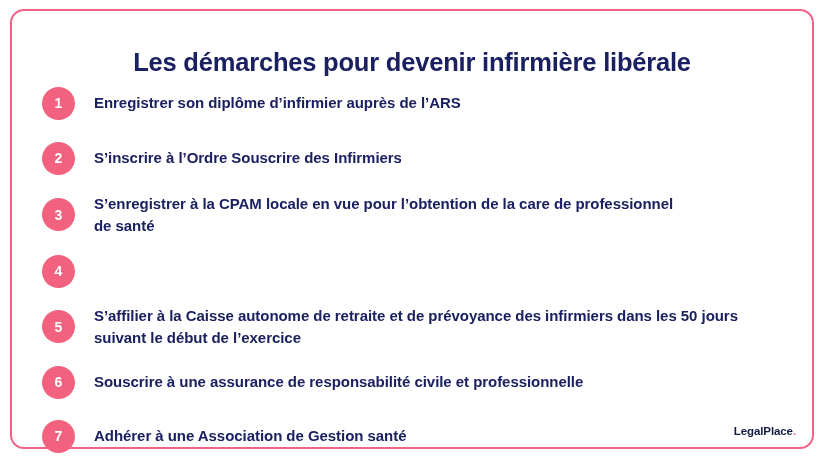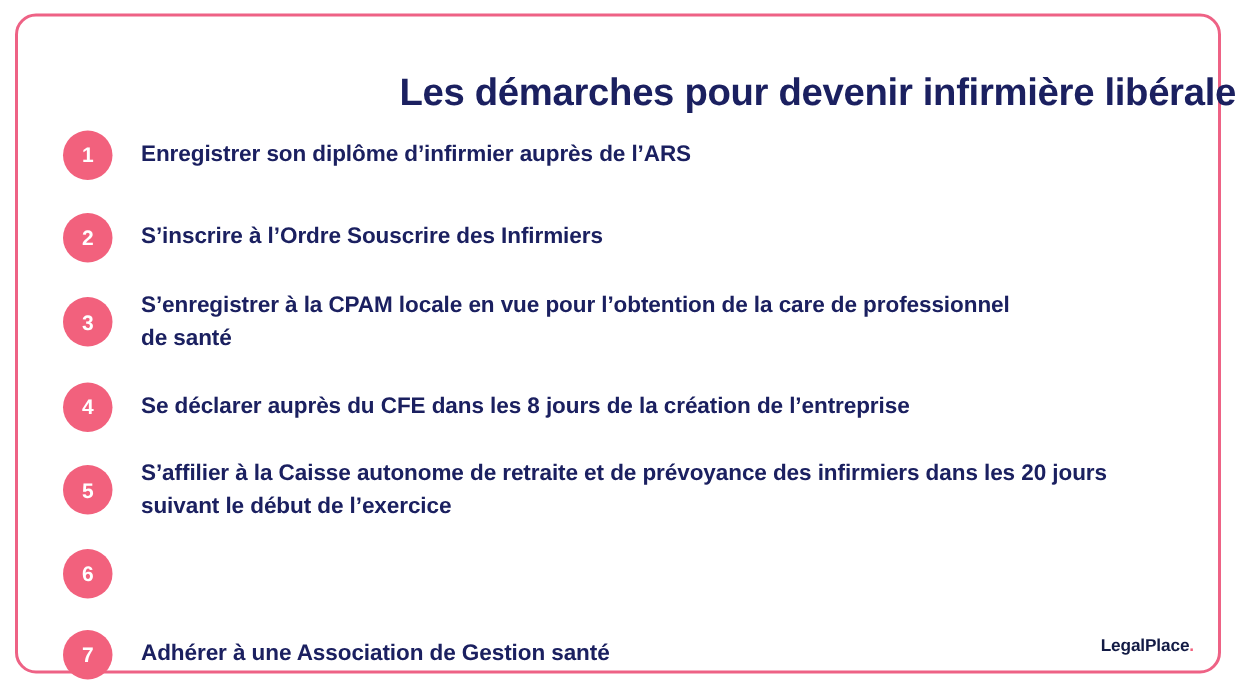--- a/index.html
+++ b/index.html
@@ -34,21 +34,21 @@
     border-radius: 14px;
     box-sizing: border-box;
     pointer-events: none;
   }
 
   #title {
     position: absolute;
     left: 0;
     top: 29px;
     width: 824px;
-    text-align: right;
+    text-align: center;
     color: #1b2060;
     font-size: 25.5px;
     font-weight: bold;
     letter-spacing: -0.2px;
     line-height: 32px;
     white-space: nowrap;
   }
 
   #steps {
     position: absolute;
@@ -145,34 +145,34 @@
       <div class="badge">
         <span>3</span>
       </div>
       <div class="step-text">S’enregistrer à la CPAM locale en vue pour l’obtention de la care de professionnel de santé</div>
     </div>
 
     <div class="step s4">
       <div class="badge">
         <span>4</span>
       </div>
-      <div class="step-text">Se déclarer auprès du CFE dans les 8 jours de la création de l’entreprise</div>
     </div>
 
     <div class="step s5">
       <div class="badge">
         <span>5</span>
       </div>
-      <div class="step-text">S’affilier à la Caisse autonome de retraite et de prévoyance des infirmiers dans les 20 jours suivant le début de l’exercice</div>
+      <div class="step-text">S’affilier à la Caisse autonome de retraite et de prévoyance des infirmiers dans les 50 jours suivant le début de l’exercice</div>
     </div>
 
     <div class="step s6">
       <div class="badge">
         <span>6</span>
       </div>
+      <div class="step-text">Souscrire à une assurance de responsabilité civile et professionnelle</div>
     </div>
 
     <div class="step s7">
       <div class="badge">
         <span>7</span>
       </div>
       <div class="step-text">Adhérer à une Association de Gestion santé</div>
     </div>
 
   </div>

